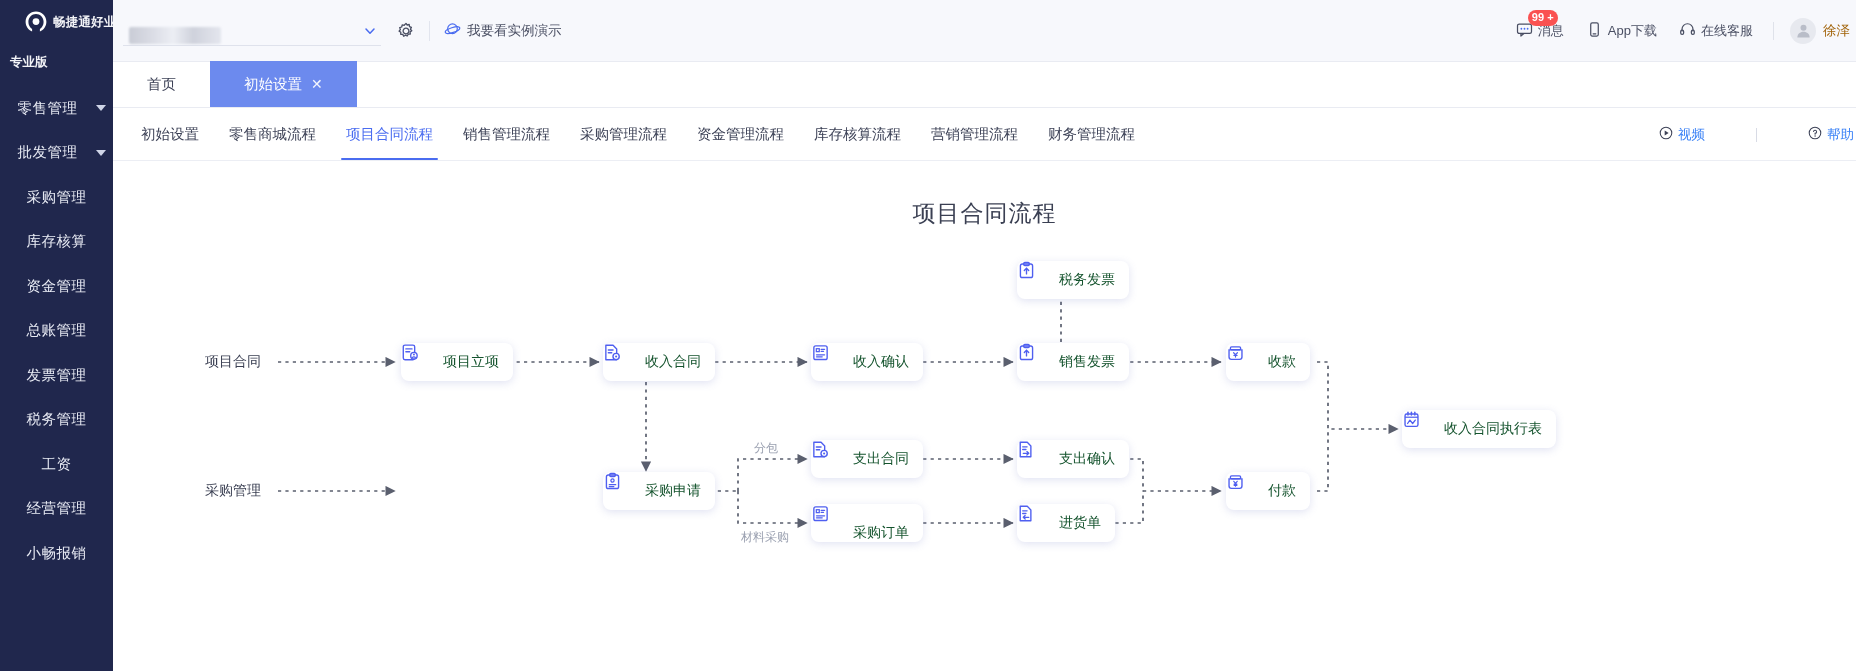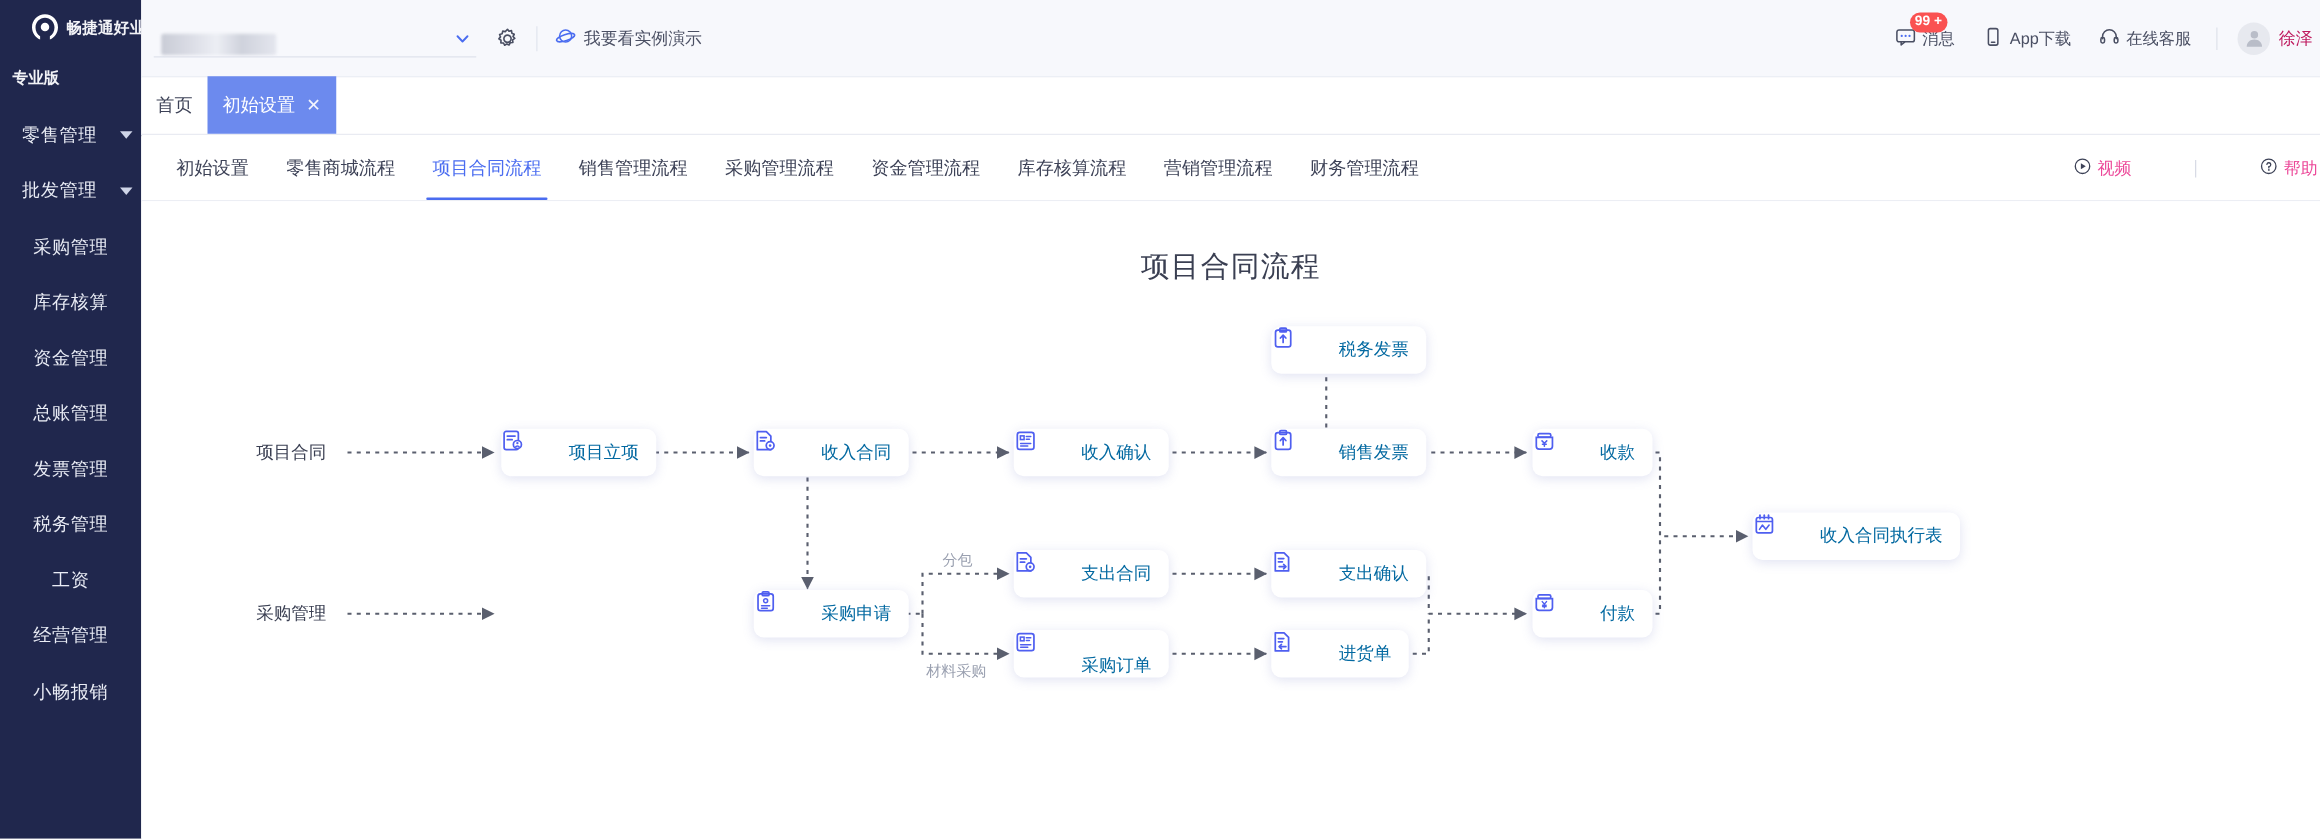--- a/index.html
+++ b/index.html
@@ -67,32 +67,32 @@
   .badge {
     position:absolute; left: 12px; top: -11px; background:#fa5151; color:#fff;
     font-size: 11px; font-weight:700; line-height: 15px; height: 16px;
     padding: 0 4px; border-radius: 9px; white-space: nowrap;
   }
   .hdr-sep { width:1px; height: 18px; background:#dfe2ea; margin-left: 20px; }
   .avatar {
     width: 26px; height: 26px; border-radius: 50%; background:#e7e9ef;
     margin-left: 16px; display:flex; align-items:center; justify-content:center;
   }
-  .uname { color:#be185d; font-size: 13.5px; margin-left: 7px;
+  .uname { color:#a16207; font-size: 13.5px; margin-left: 7px;
     max-width: 28px; overflow: hidden; white-space: nowrap; }
 
   
   .tabstrip {
     position: absolute; left: 113px; top: 62px; width: 1743px; height: 46px;
     background: #ffffff; display: flex; align-items: flex-end;
     border-bottom: 1px solid #e9ebf2;
   }
   .ptab {
     height: 46px; display:flex; align-items:center; justify-content:center;
-    padding: 0 12px; font-size: 14.5px; color:#3d4257; cursor:pointer;text-align:center;
+    padding: 0 34px; font-size: 14.5px; color:#3d4257; cursor:pointer;text-align:center;
   }
   .ptab.active { background:#6c8aee; color:#ffffff; }
   .ptab .tabclose { margin-left: 9px; font-size: 14px; opacity:.92; }
 
   
   .sectionbar {
     position:absolute; left:113px; top:109px; width:1743px; height: 52px;
     background:#fff; border-bottom: 1px solid #eceef4;
     display:flex; align-items:center;
   }
@@ -101,39 +101,39 @@
     height: 51px; display:flex; align-items:center; position:relative;
     padding: 0 2px;
   }
   .stab:first-child { margin-left: 26px; }
   .stab.active { color:#4a6cf0; }
   .stab.active::after {
     content:""; position:absolute; left:-3px; right:-3px; bottom:0;
     height: 2.5px; background:#4a6cf0; border-radius:2px;
   }
   .sectionbar-right { margin-left:auto; display:flex; align-items:center;
-    padding-right: 2px; color:#ec4899; font-size: 13.5px; gap: 42px; }
+    padding-right: 2px; color:#3b82f6; font-size: 13.5px; gap: 42px; }
   .sright-item { display:flex; align-items:center; gap:5px; cursor:pointer; }
   .sright-div { width:1px;height:14px;background:#d8dbe5;margin:0 9px; }
 
   
   .canvas { position:absolute; left:113px; top:161px; width:1743px; height:510px;
     background:#fff; overflow:hidden; }
   .diagram-title {
     position:absolute; left:0; top:37px; width: 1743px; text-align:center;
     font-size: 23px; color:#3a3f52; letter-spacing: 1px;
   }
   .flow { position:absolute; left:0; top:0; width:1743px; height:510px; }
   .flow svg { position:absolute; left:0; top:0; }
 
   .node {
-    position:absolute; display:flex; align-items:center; gap:24px;
+    position:absolute; display:flex; align-items:center; gap:12px;
     height: 38px; padding: 0 14px 0 11px; background:#fff;
     border-radius: 8px; box-shadow: 0 2px 9px rgba(98,110,190,.20);
-    font-size: 14px; color:#0369a1; white-space: nowrap; cursor: pointer;
+    font-size: 14px; color:#14532d; white-space: nowrap; cursor: pointer;
   }
   .node .ni { width: 19px; height: 19px; flex: 0 0 19px; }
   .rowlabel { position:absolute; font-size: 14px; color:#3a3f52; white-space:nowrap; }
   .edgelabel { position:absolute; font-size: 12px; color:#9aa0b0; white-space:nowrap; }
 </style>
 </head>
 <body>
 
 <div id="app">
 

